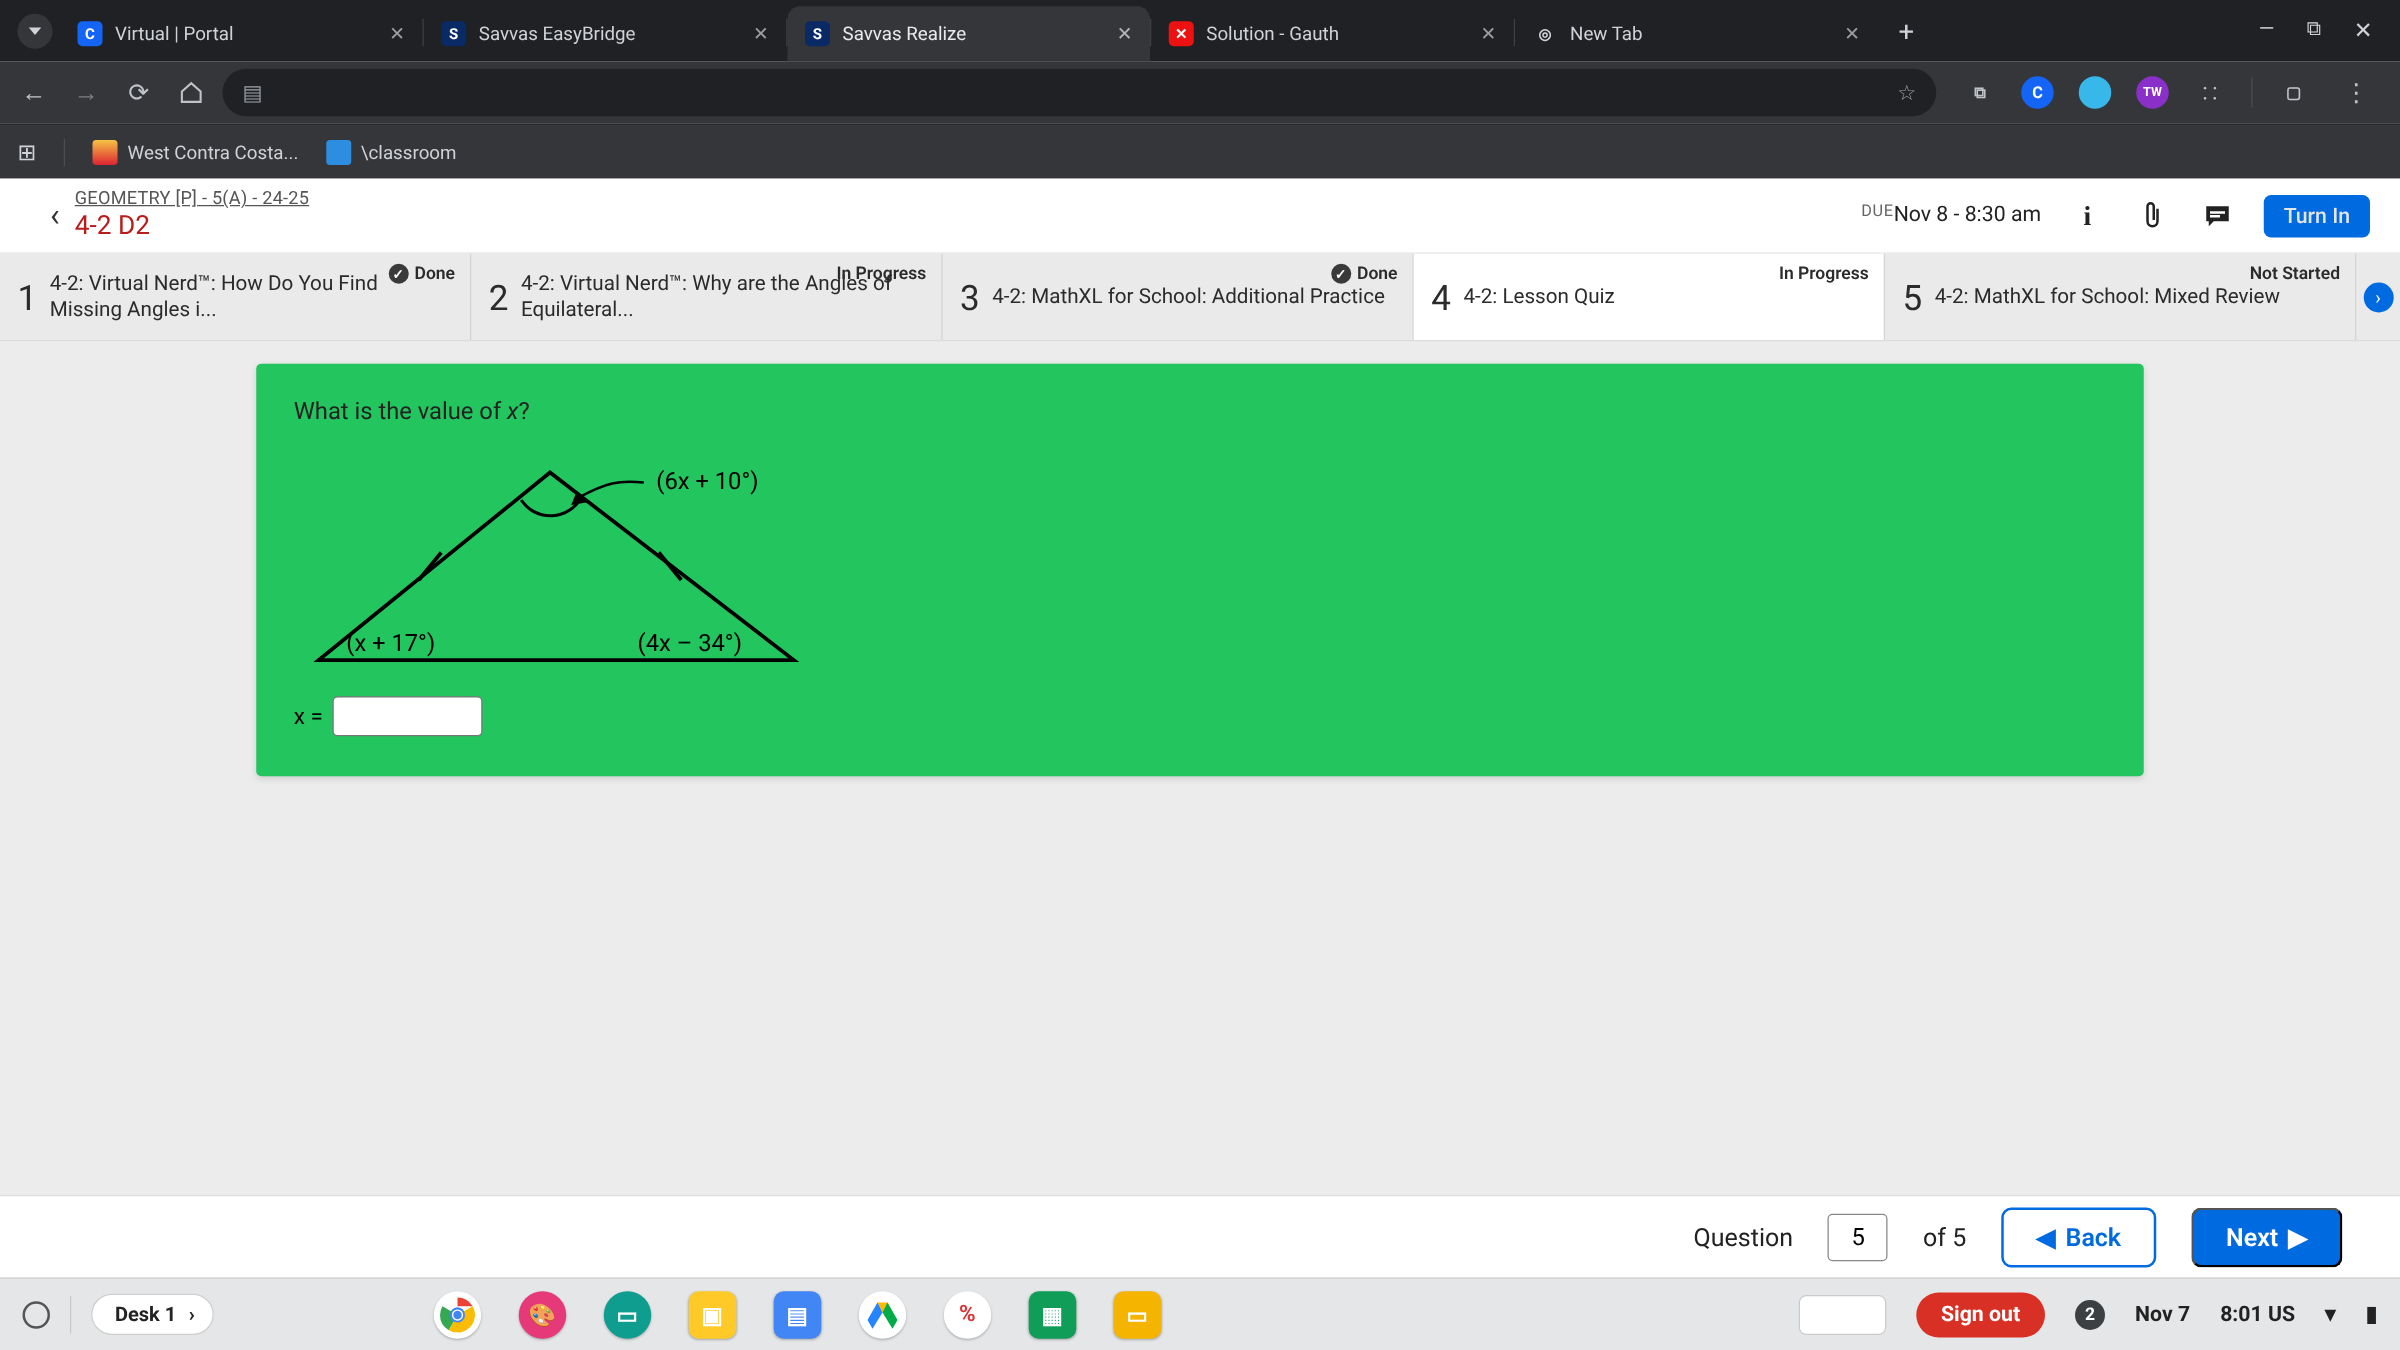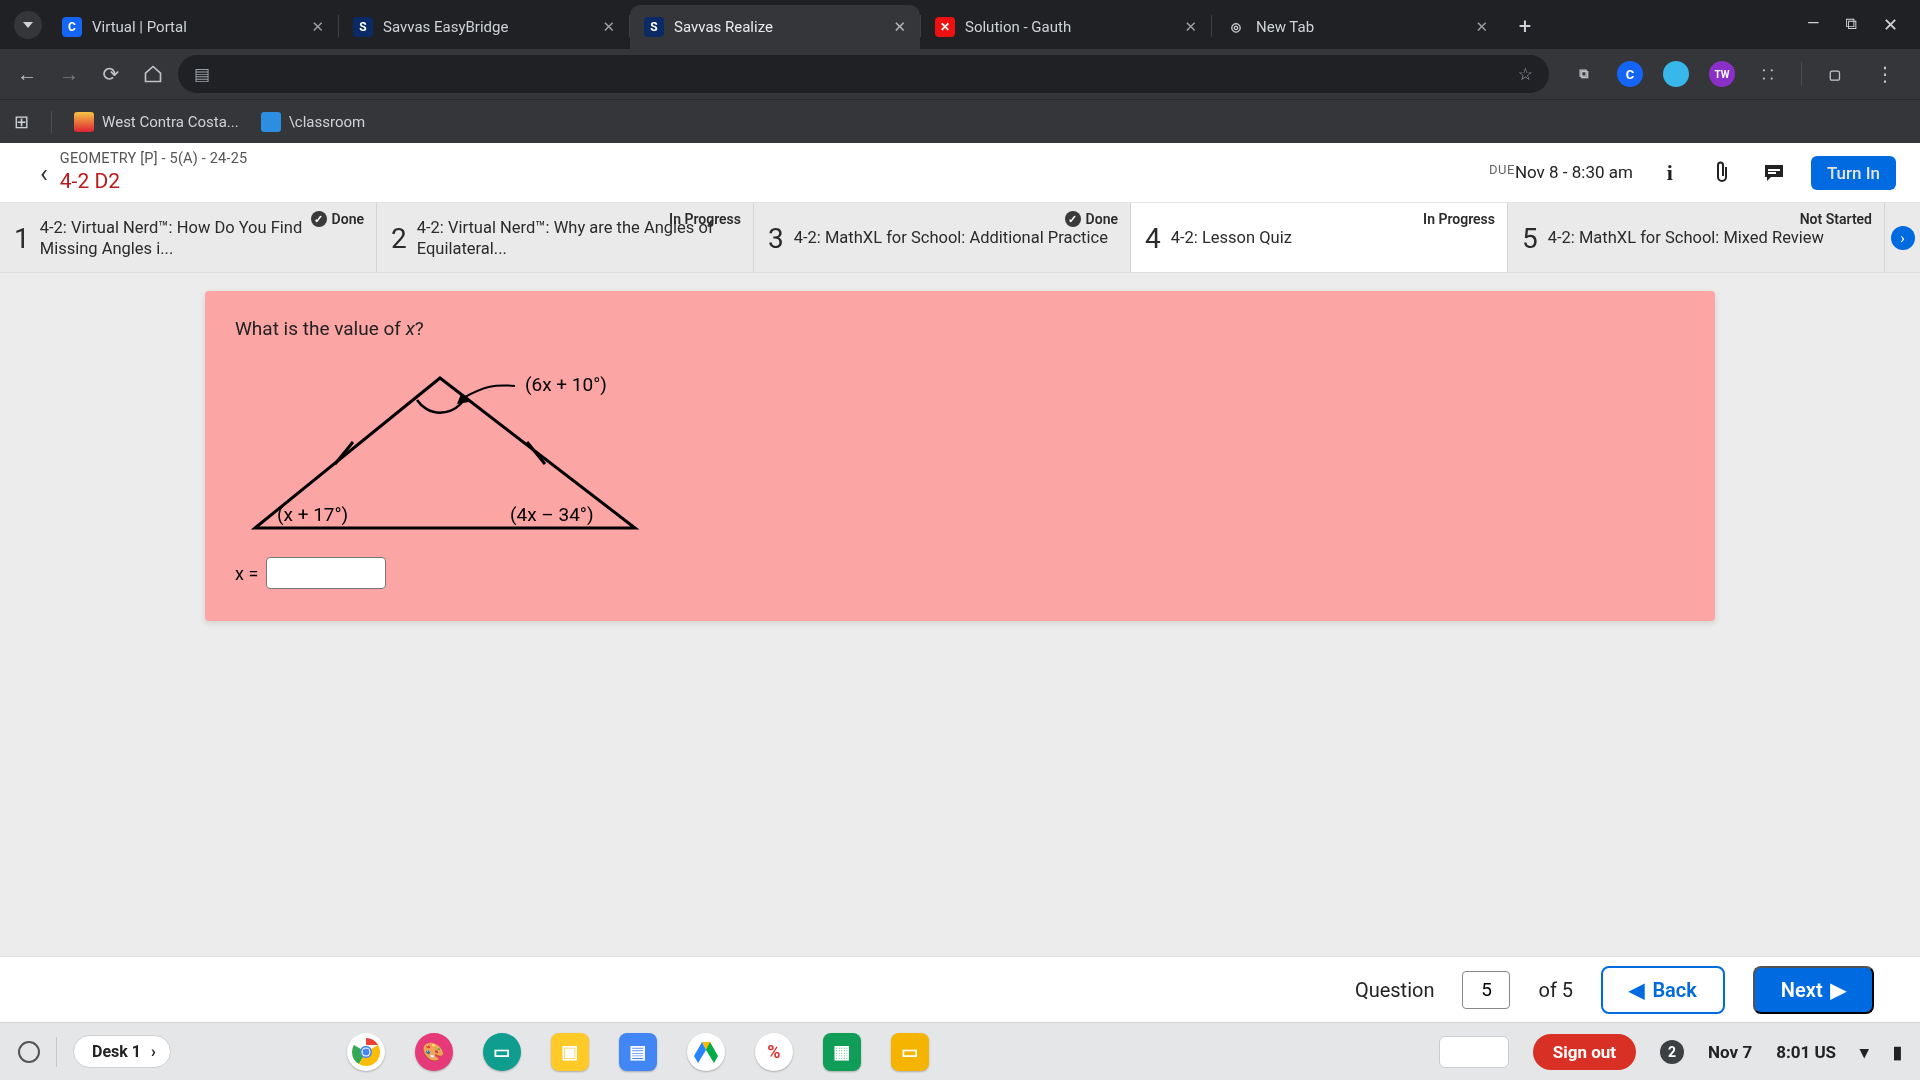--- a/index.html
+++ b/index.html
@@ -27,21 +27,21 @@
 
 .bmbar { height:44px; background:#35363a; border-top:1px solid #2a2b2e; display:flex; align-items:center; padding:0 14px; gap:22px; color:#cfd2d6; font-size:15px; }
 .bmbar .bm { display:flex; align-items:center; gap:8px; }
 .bm-ico { width:20px; height:20px; border-radius:3px; }
 
 
 .page { flex:1; display:flex; flex-direction:column; background:#ececec; }
 .assign-hdr { background:#fff; height:60px; display:flex; align-items:center; padding:0 24px 0 40px; border-bottom:1px solid #e3e3e3; }
 .assign-hdr .back { font-size:26px; color:#333; margin-right:12px; }
 .hdr-titles { display:flex; flex-direction:column; line-height:1.25; }
-.hdr-crumb { font-size:14.5px; color:#555; letter-spacing:.2px; }
+.hdr-crumb { font-size:14.5px; color:#555; letter-spacing:.2px;text-decoration:underline; }
 .hdr-title { font-size:21px; color:#b91c1c; }
 .hdr-right { margin-left:auto; display:flex; align-items:center; gap:22px; }
 .due { display:flex; flex-direction:row; line-height:1.25; }
 .due-l { font-size:13px; color:#666; letter-spacing:.5px; }
 .due-v { font-size:17px; color:#222; }
 .icon-btn { width:30px; height:30px; display:flex; align-items:center; justify-content:center; color:#222; font-size:22px; }
 .turnin { background:#006be0; color:#e5e5e5; font-size:17px; font-weight:500; padding:7px 16px; border-radius:6px; }
 
 
 .steps { display:flex; background:#eaeaea; height:70px; border-bottom:1px solid #ddd; }
@@ -49,21 +49,21 @@
 .step.active { background:#fff; }
 .step .num { font-size:28px; font-weight:400; }
 .step .lab { font-size:16.5px; line-height:1.25; }
 .step .status { position:absolute; top:8px; right:12px; font-size:14px; font-weight:600; display:flex; align-items:center; gap:5px; }
 .step .status .dot { width:16px; height:16px; border-radius:50%; background:#3a3a3a; color:#fff; font-size:11px; display:flex; align-items:center; justify-content:center; }
 .step-arrow { width:35px; display:flex; align-items:center; justify-content:center; background:#eaeaea; }
 .step-arrow .circ { width:24px; height:24px; border-radius:50%; background:#006be0; color:#fff; display:flex; align-items:center; justify-content:center; font-size:15px; }
 
 
 .card-wrap { flex:1; display:flex; justify-content:center; padding-top:18px; }
-.card { width:1510px; background:#fca5a5; border-radius:4px; box-shadow:0 2px 6px rgba(0,0,0,.12); padding:26px 30px 40px 30px; height:330px;}
+.card { width:1510px; background:#22c55e; border-radius:4px; box-shadow:0 2px 6px rgba(0,0,0,.12); padding:26px 30px 40px 30px; height:330px;}
 .qtext { font-size:19px; color:#222; }
 .qtext i { font-style:italic; }
 .figure { margin-top:18px; }
 .answer { margin-top:14px; font-size:18px; display:flex; align-items:center; gap:8px; }
 .answer input { width:120px; height:32px; border:1.5px solid #777; border-radius:4px; font-size:17px; padding:0 6px; }
 
 
 .actbar { height:66px; background:#fff; border-top:1px solid #ddd; display:flex; align-items:center; padding:0 46px; }
 .review { border:2px solid #006be0; color:#006be0; background:#fff; font-size:20px; font-weight:600; padding:10px 22px; border-radius:8px; }
 .act-right { margin-left:auto; display:flex; align-items:center; gap:28px; font-size:20px; color:#222; }

